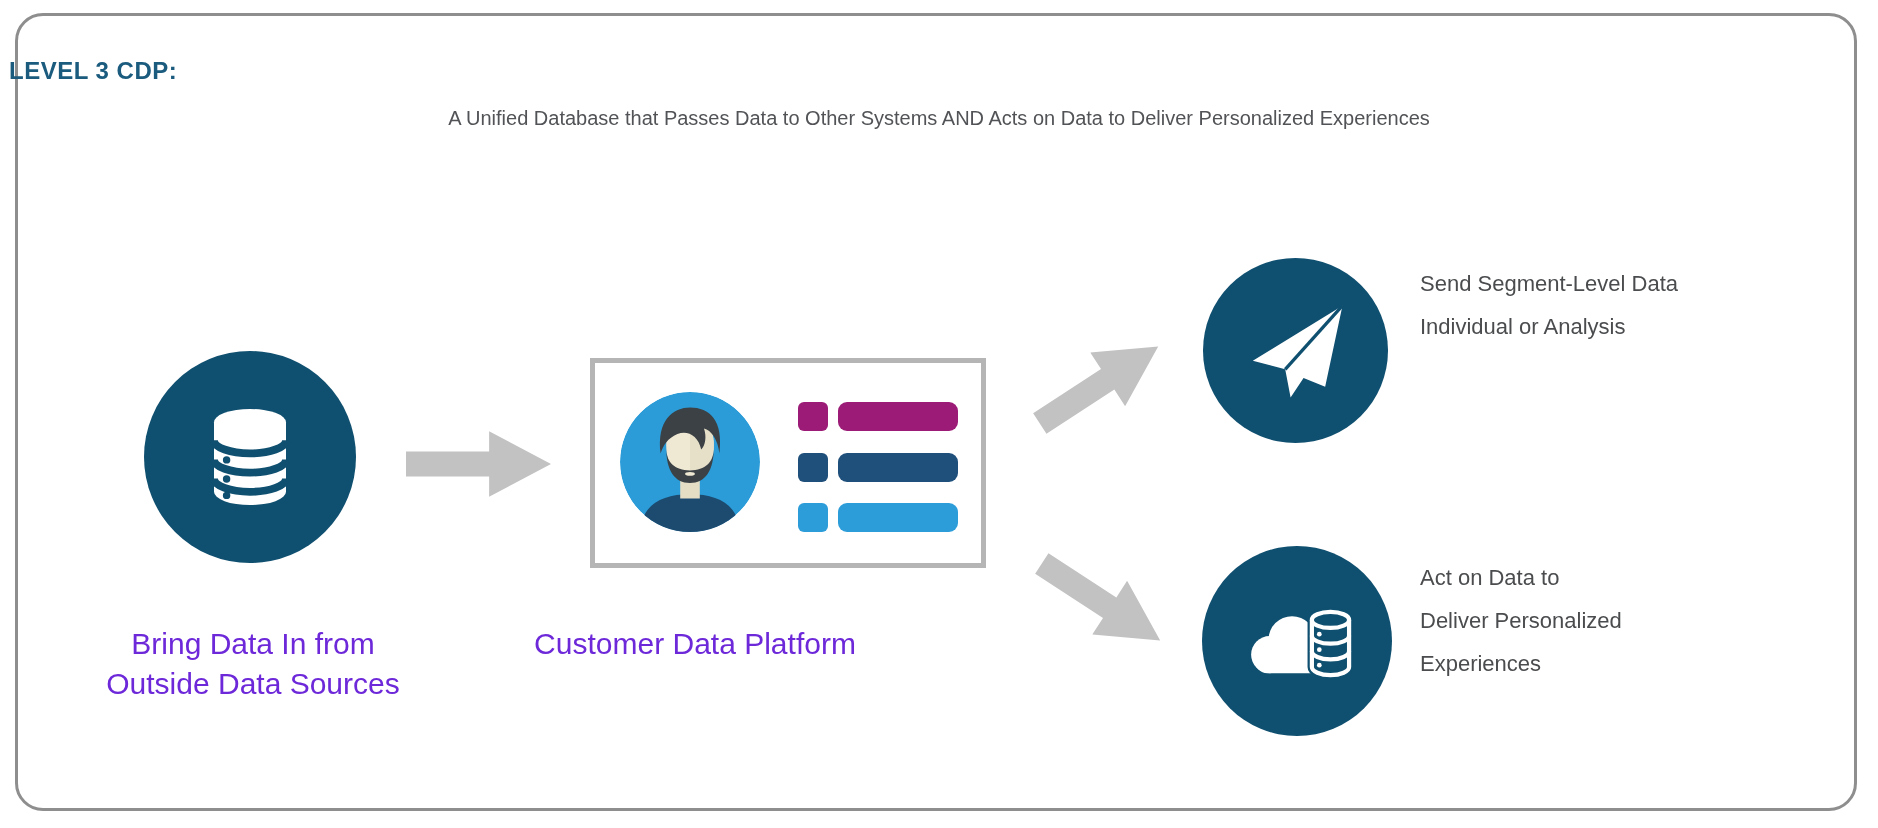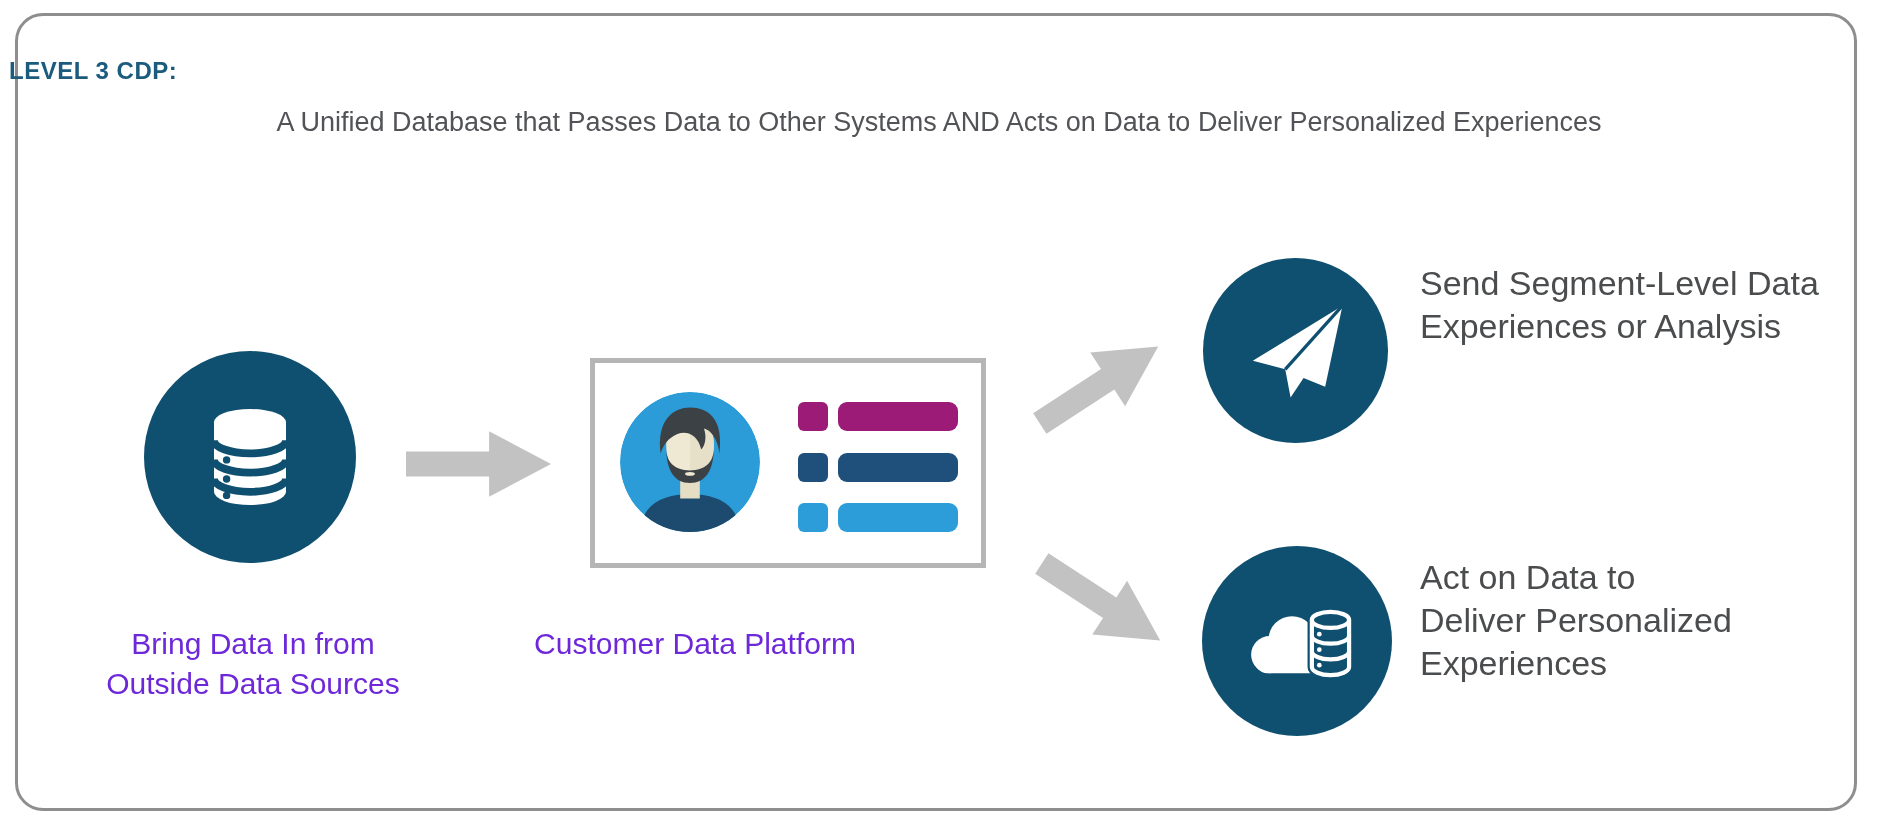--- a/index.html
+++ b/index.html
@@ -10,38 +10,38 @@
   .frame {
     position:absolute; left:15px; top:13px; width:1842px; height:798px;
     border:3px solid #8E8E8E; border-radius:28px; box-sizing:border-box;
   }
   .title {
     position:absolute; top:57px; left:9px; width:100%; text-align:left;
     font-size:24px; font-weight:bold; color:#1A5B7E; letter-spacing:0.5px;
   }
   .subtitle {
     position:absolute; top:107px; left:0; width:100%; text-align:center;
-    font-size:27px; color:#515356;
+    font-size:20px; color:#515356;
   }
   .circle {
     position:absolute; border-radius:50%; background:#0F4F6F;
     display:flex; align-items:center; justify-content:center;
   }
   .circle-source { left:144px; top:351px; width:212px; height:212px; }
   .circle-send   { left:1203px; top:258px; width:185px; height:185px; }
   .circle-act    { left:1202px; top:546px; width:190px; height:190px; }
   .label {
     position:absolute; text-align:center; color:#6d28d9;
     font-size:30px; line-height:40px;
   }
   .label-source { left:58px;  top:624px; width:390px; }
   .label-cdp    { left:395px; top:624px; width:600px; }
   .textblock {
     position:absolute; text-align:left; color:#4A4C4E;
-    font-size:34px; line-height:43px;
+    font-size:22px; line-height:43px;
   }
   .text-send { left:1420px; top:262px; width:420px; }
   .text-act  { left:1420px; top:556px; width:420px; }
   .arrow { position:absolute; }
   .arrow-in   { left:406px;  top:431px; width:145px; height:66px; }
   .arrow-up   { left:1024px; top:353px; width:150px; height:64px; transform:rotate(-33deg); transform-origin:center; }
   .arrow-down { left:1026px; top:570px; width:150px; height:64px; transform:rotate(33deg);  transform-origin:center; }
   .card {
     position:absolute; left:590px; top:358px; width:396px; height:210px;
     border:5px solid #B5B5B5; background:#ffffff; box-sizing:border-box;
@@ -133,21 +133,21 @@
   </svg>
 
   <div class="circle circle-send" style="background-color: rgb(15, 79, 111);">
     <svg class="icon-plane" viewBox="0 0 100 100">
       <path d="M93 8 L10 59 L40 67 L45 93 L57 75 L77 83 Z" fill="#FFFFFF"></path>
       <path d="M93 8 L40 67" stroke="#0F4F6F" stroke-width="3" fill="none"></path>
     </svg>
   </div>
   <div class="textblock text-send">
     <div>Send Segment-Level Data</div>
-    <div>Experiences or Analysis</div>
+    <div>Individual or Analysis</div>
   </div>
 
   <div class="circle circle-act" style="background-color: rgb(15, 79, 111);">
     <svg class="icon-cloud" viewBox="0 0 100 100">
       <g fill="#FFFFFF">
         <circle cx="28" cy="61" r="15"></circle>
         <circle cx="46" cy="49" r="19"></circle>
         <circle cx="62" cy="59" r="12"></circle>
         <rect x="16" y="56" width="58" height="20" rx="10"></rect>
       </g>

